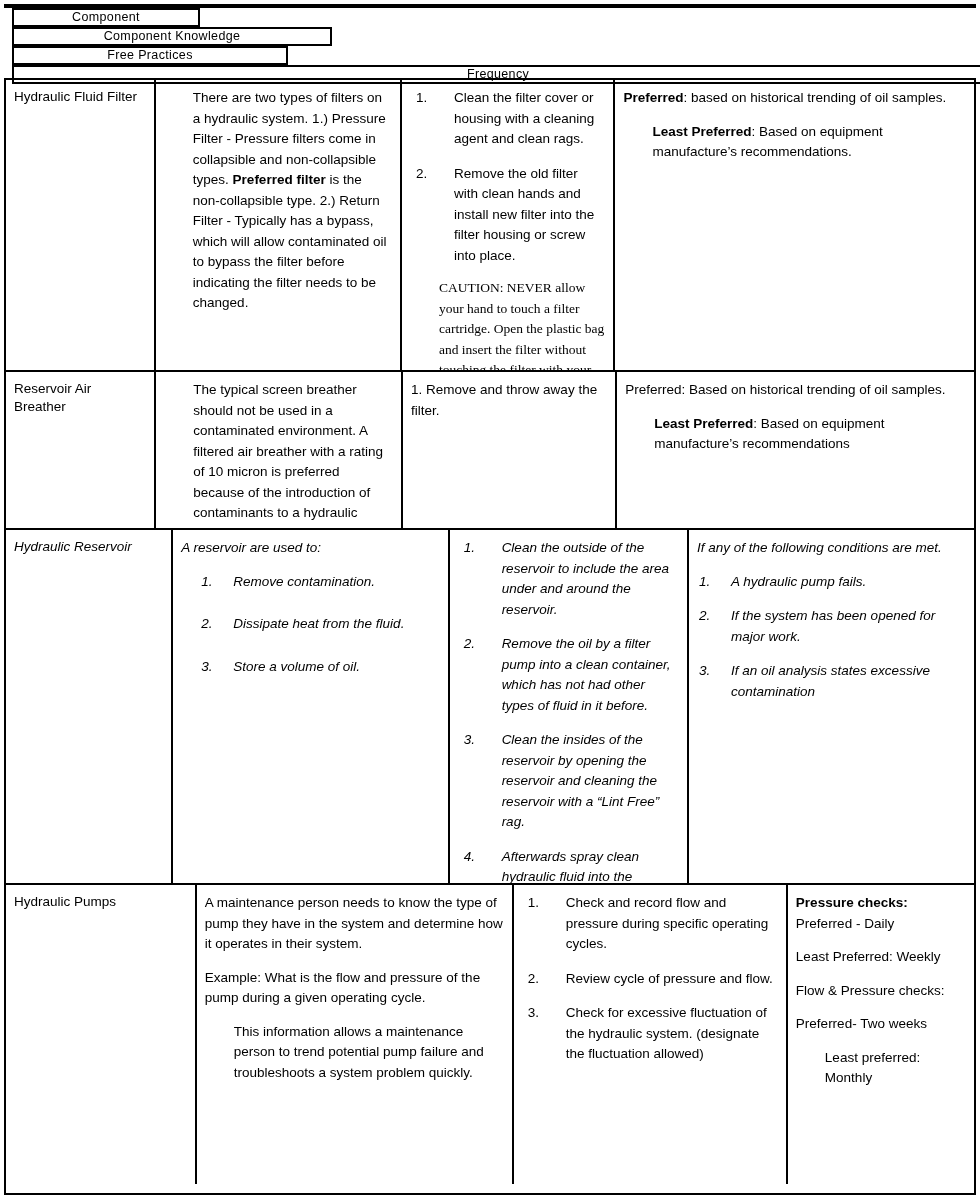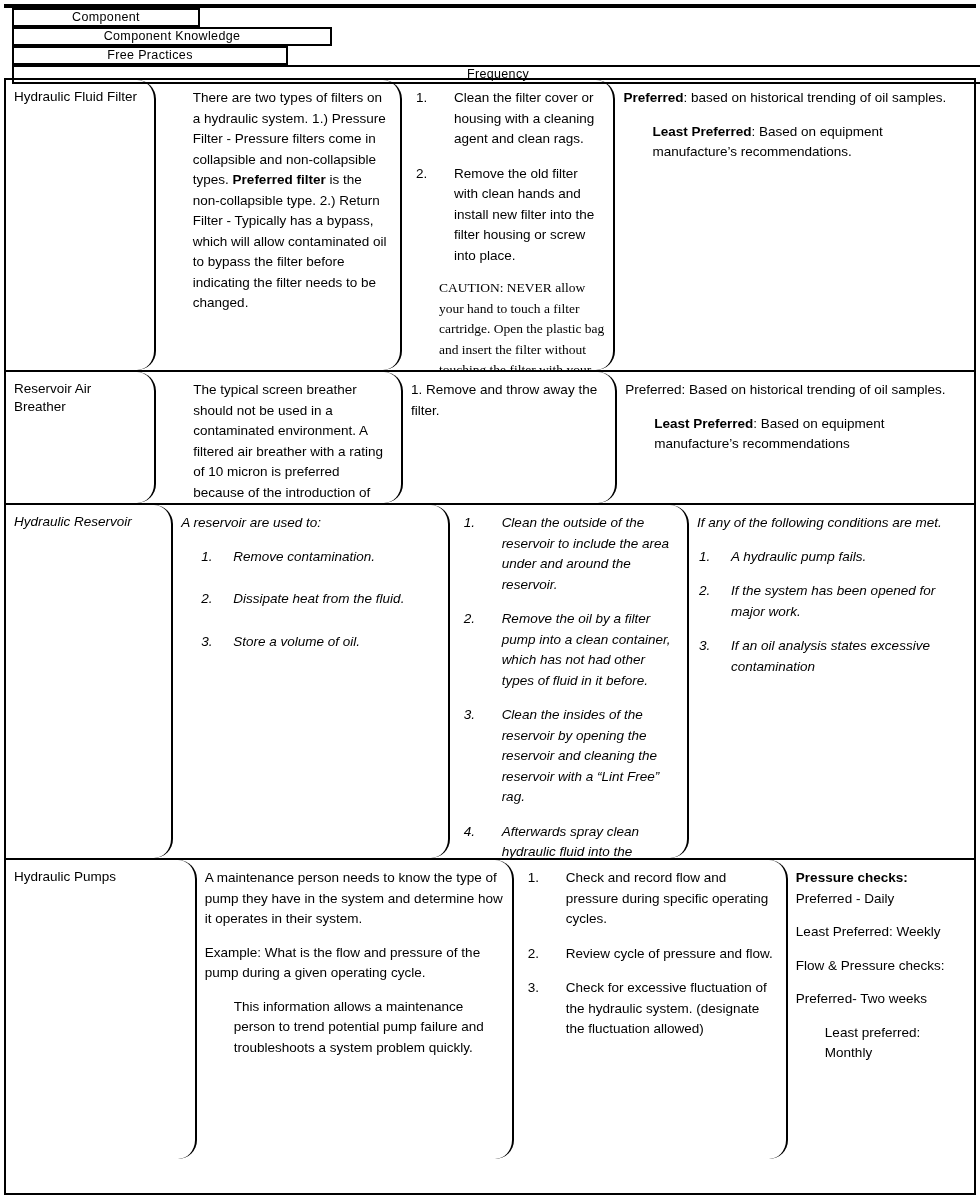--- a/index.html
+++ b/index.html
@@ -77,30 +77,29 @@
   }
 
   .row {
     display: flex;
     border-bottom: 2px solid #000;
     box-sizing: border-box;
   }
   .row:last-child { border-bottom: none; }
 
   .row-1 { height: 292px; }
-  .row-2 { height: 133px; }
+  .row-2 { height: 158px; }
   .row-3 { height: 355px; font-style: italic; }
   .row-4 { height: 299px; }
 
   .cell {
     box-sizing: border-box;
     border-right: 2px solid #000;
     padding: 8px 8px 6px 8px;
     overflow: hidden;
-    border-radius: 19px;
   }
   .cell:last-child { border-right: none; }
 
   .c1 { width: 196px; }
   .c2 { width: 326px; }
   .c3 { width: 282px; }
   .c4 { flex: 1 1 auto; }
 
   .comp-name {
     font-size: 13.5px;

